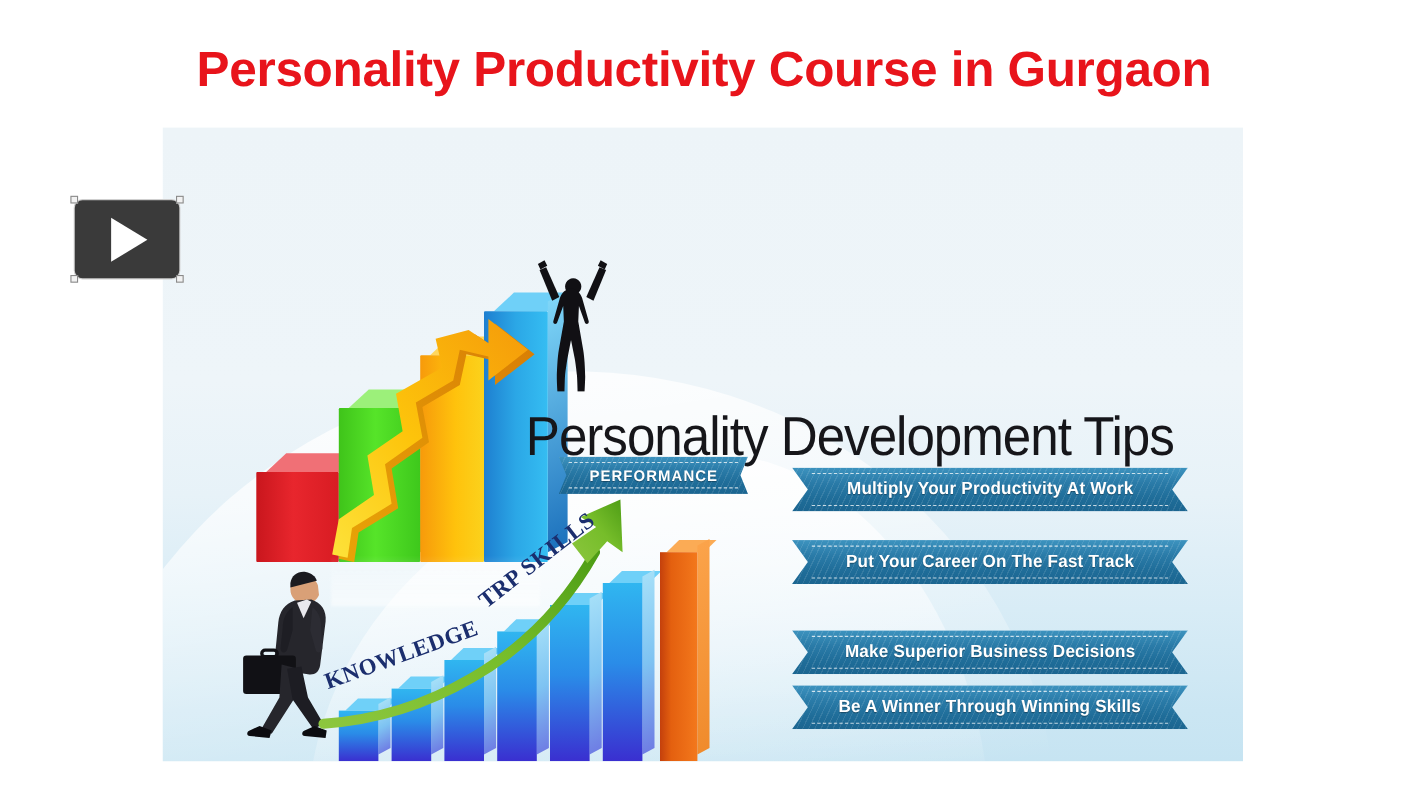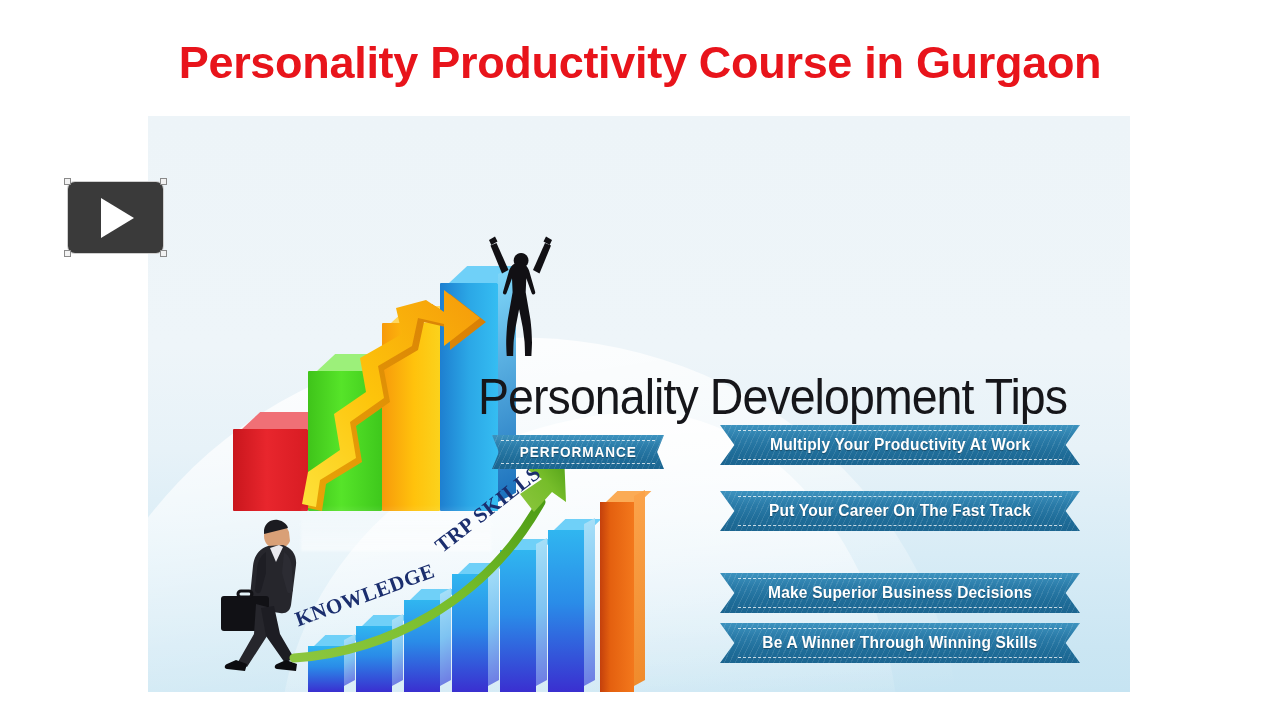--- a/index.html
+++ b/index.html
@@ -290,25 +290,24 @@
     left: 5%;
     width: 90%;
     height: 0;
     border-top: 1px dashed rgba(255,255,255,0.75);
   }
   .ribbon .st-top { top: 5px; }
   .ribbon .st-bot { bottom: 5px; }
 
   #ribbon-performance {
     position: absolute;
-    left: 344px;
+    left: 360px;
     top: 299px;
     width: 172px;
     height: 34px;
-    margin-top: 20px;
   }
   #ribbon-performance .ribbon-label { font-size: 14px; letter-spacing: 1px; }
 
   .ribbon-list .ribbon {
     left: 572px;
     width: 360px;
   }
   #ribbon-0 { top: 309px; }
   #ribbon-1 { top: 375px; text-align: center; }
   #ribbon-2 { top: 457px; }

